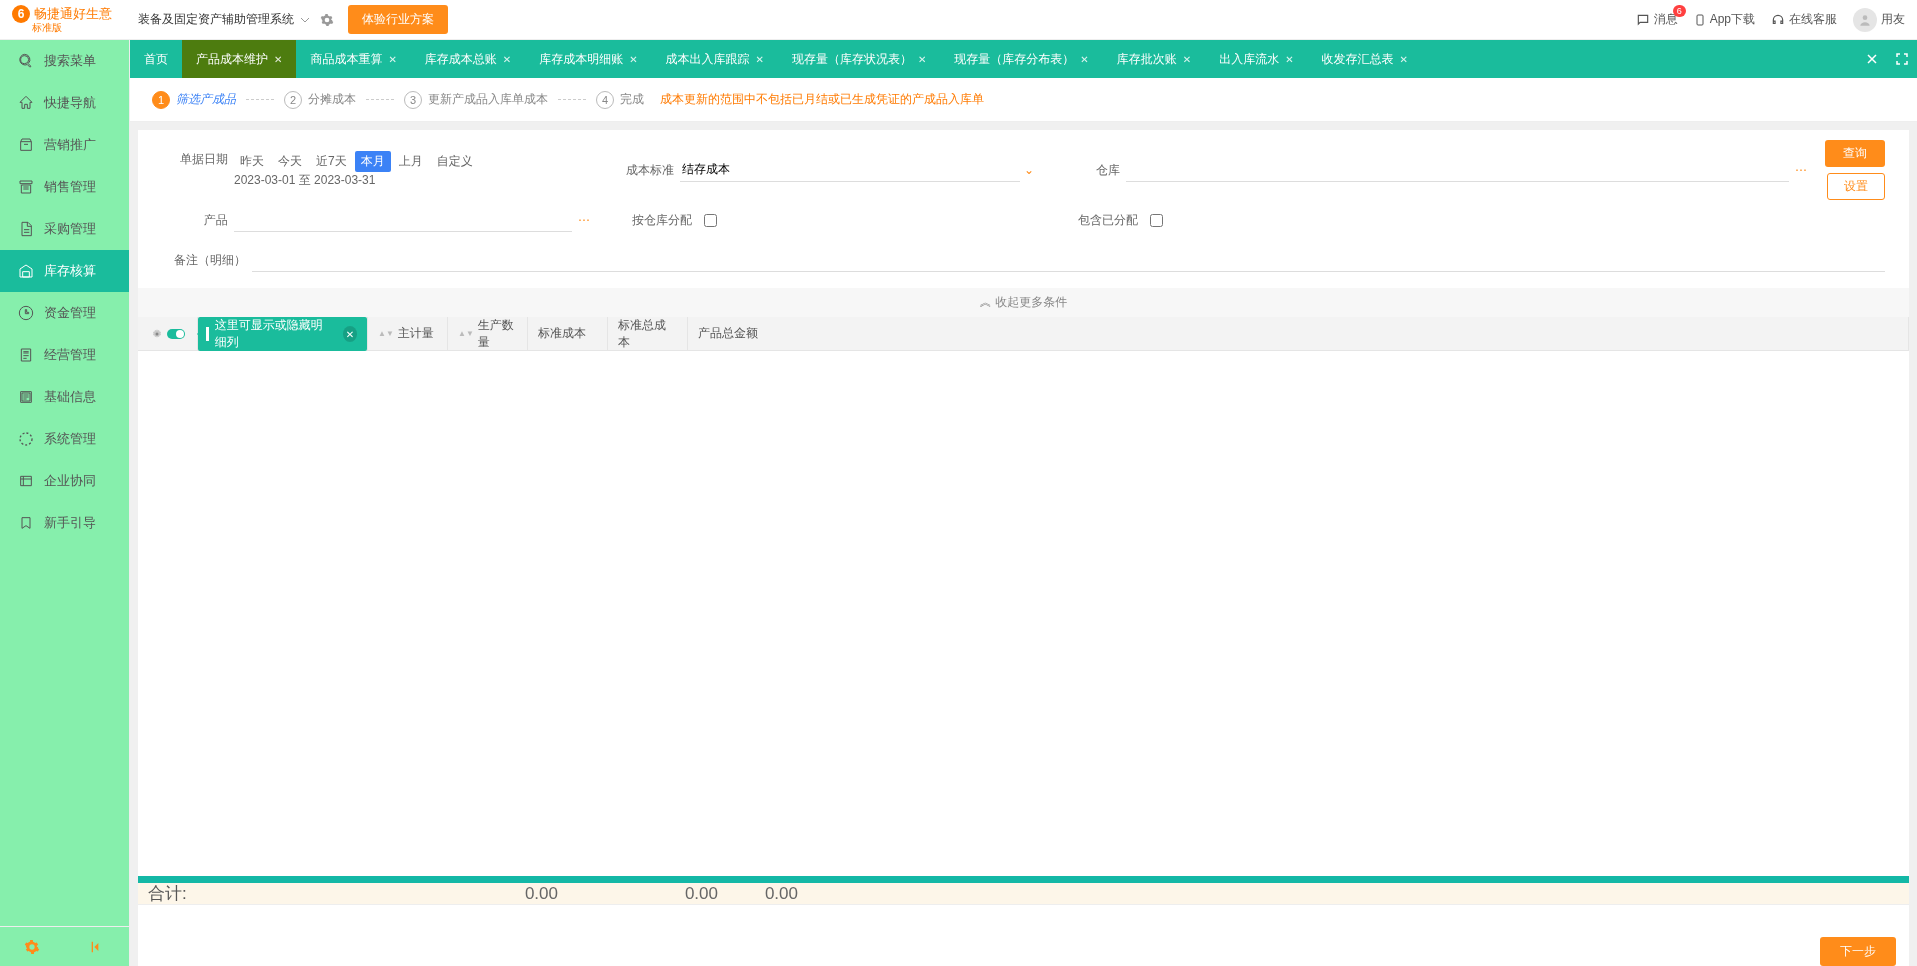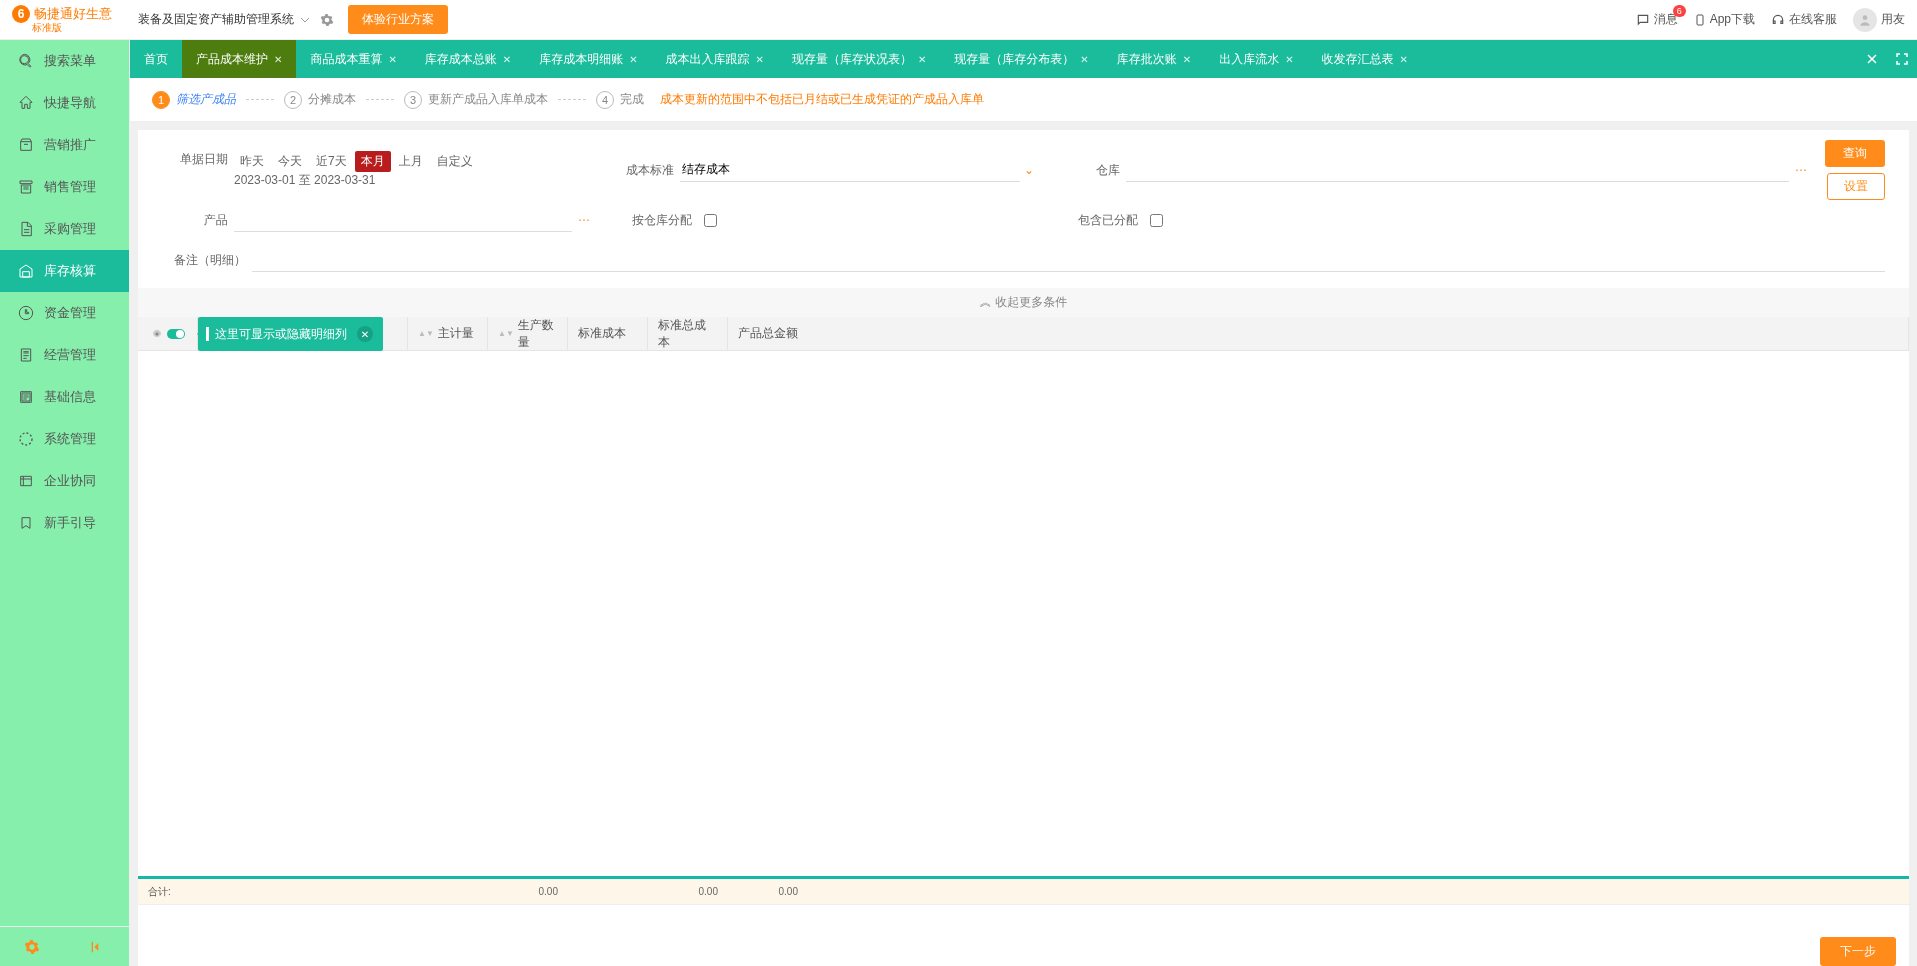--- a/index.html
+++ b/index.html
@@ -57,52 +57,52 @@
 
 
 .filter { background: #fff; margin: 8px 8px 0 8px; padding: 10px 24px 0 24px; }
 .frow { display: flex; align-items: center; min-height: 40px; gap: 16px; }
 .fcell { display: flex; align-items: center; }
 .flabel { width: 72px; text-align: right; color: #666; padding-right: 6px; font-size: 12px; }
 .finput { border: none; border-bottom: 1px solid #ddd; background: transparent; padding: 4px 2px; font-size: 12px; min-width: 200px; }
 .finput.long { width: 340px; }
 .date-quick { display: flex; align-items: center; gap: 2px; }
 .date-quick span { padding: 2px 6px; cursor: pointer; color: #666; border-radius: 2px; }
-.date-quick span.on { background: #b91c1c; color: #fff; }
+.date-quick span.on { background: #3b82f6; color: #fff; }
 .date-range { color: #666; font-size: 12px; }
 .sel-wrap { position: relative; display: flex; align-items: center; }
 .sel-wrap .chev { position: absolute; right: 4px; color: #ff8c1a; pointer-events: none; }
 .dots-btn { color: #ff8c1a; margin-left: 6px; cursor: pointer; letter-spacing: 2px; }
 .btn-col { margin-left: auto; display: flex; flex-direction: column; gap: 6px; align-items: flex-end; }
 .btn-prim { background: #ff8c1a; color: #fff; border: none; padding: 5px 18px; border-radius: 3px; cursor: pointer; font-size: 12px; }
 .btn-outline { background: #fff; color: #ff8c1a; border: 1px solid #ff8c1a; padding: 4px 16px; border-radius: 3px; cursor: pointer; font-size: 12px; }
 .cbx { margin-left: 6px; cursor: pointer; }
 .collapse-row { text-align: center; padding: 6px 0; background: #f7f7f7; color: #888; cursor: pointer; margin: 8px -24px 0 -24px; }
 
 
 .table-wrap { background: #fff; margin: 0 8px; flex: 1; display: flex; flex-direction: column; overflow: hidden; position: relative; }
 .thead { display: flex; align-items: stretch; background: #f3f3f3; border-bottom: 1px solid #e5e5e5; height: 34px; position: relative; }
 .th { display: flex; align-items: center; padding: 0 10px; color: #555; font-size: 12px; border-right: 1px solid #e5e5e5; position: relative; }
 .th .sort { display: flex; flex-direction: column; margin-right: 4px; line-height: 5px; color: #bbb; font-size: 8px; }
 .th0 { width: 60px; justify-content: center; }
-.th1 { width: 210px; }
+.th1 { width: 170px; }
 .th2 { width: 80px; }
 .th3 { width: 80px; }
 .th4 { width: 80px; }
 .th5 { width: 80px; }
 .th6 { flex: 1; }
 .gear-tog { display: flex; align-items: center; gap: 4px; }
 .tog { width: 18px; height: 10px; background: #1abc9c; border-radius: 5px; position: relative; }
 .tog::after { content: ''; position: absolute; right: 1px; top: 1px; width: 8px; height: 8px; background: #fff; border-radius: 50%; }
 .hint-bubble { position: absolute; left: 0; top: 0; height: 34px; background: #1abc9c; color: #fff; display: flex; align-items: center; padding: 0 10px 0 8px; font-size: 12px; border-radius: 2px; z-index: 5; }
 .hint-bubble::before { content: ''; position: absolute; left: -6px; top: 50%; margin-top: -5px; border: 5px solid transparent; border-right-color: #1abc9c; }
 .hint-bar { width: 3px; height: 14px; background: #fff; margin-right: 6px; }
 .hint-close { margin-left: 10px; width: 16px; height: 16px; border-radius: 50%; background: rgba(0,0,0,0.15); display: flex; align-items: center; justify-content: center; cursor: pointer; font-size: 10px; }
 .tbody { flex: 1; overflow: auto; }
-.tfoot { display: flex; align-items: center; height: 28px; background: #fdf6e9; border-top: 3px solid #14b8a6; font-size: 10px; color: #666; }
+.tfoot { display: flex; align-items: center; height: 28px; background: #fdf6e9; border-top: 7px solid #14b8a6; font-size: 17px; color: #666; }
 .tf { padding: 0 10px; text-align: right; }
 .tf0 { width: 60px; text-align: left; font-weight: 500; color:#555; }
 .tf1 { width: 210px; }
 .tf2 { width: 80px; }
 .tf3 { width: 80px; }
 .tf4 { width: 80px; }
 .tf5 { width: 80px; }
 
 
 .page-footer { height: 62px; background: #fff; margin: 0 8px 0 8px; display: flex; align-items: flex-end; justify-content: flex-end; padding: 0 13px; border-top: 1px solid #eee; }

